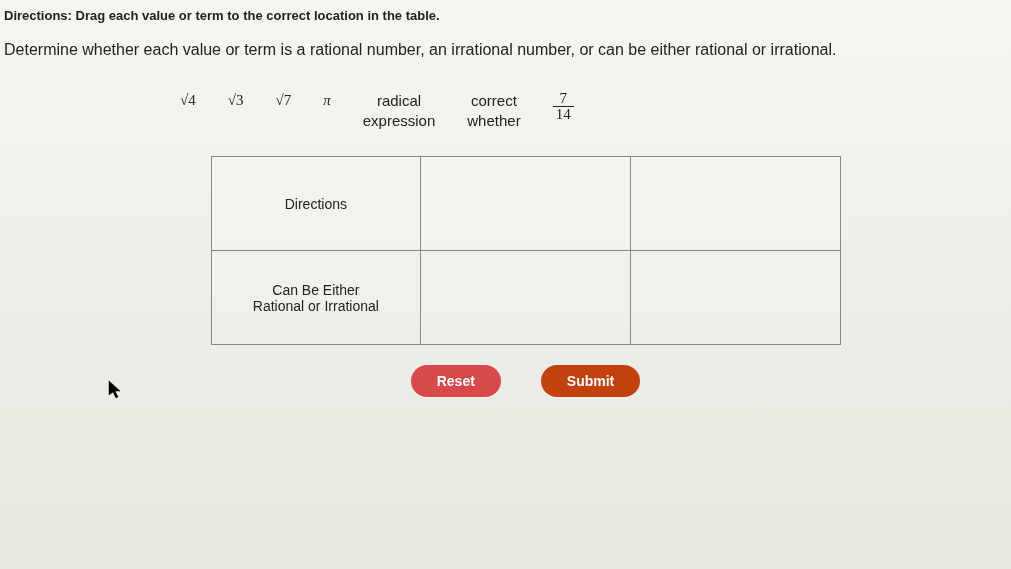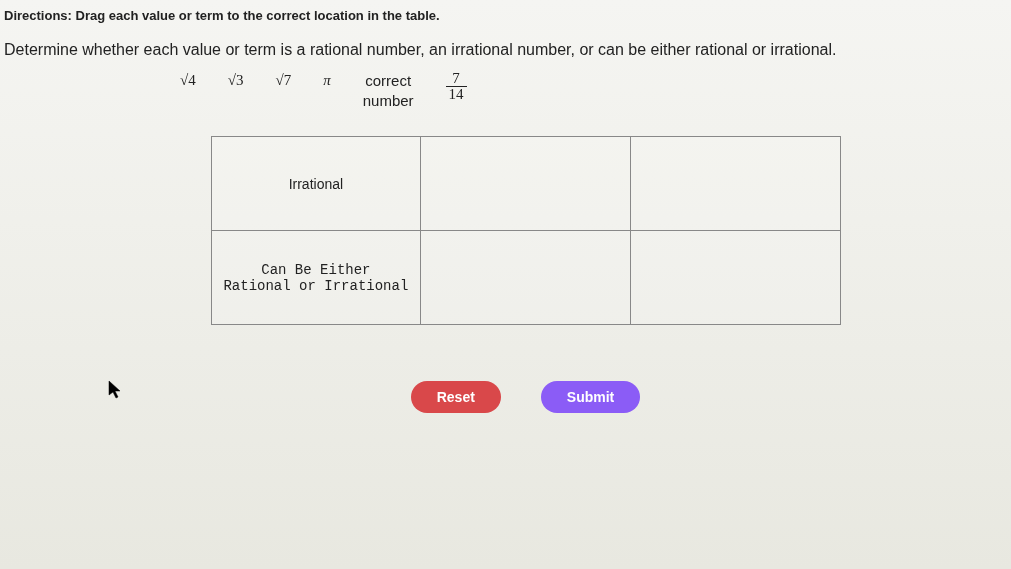--- a/index.html
+++ b/index.html
@@ -18,21 +18,21 @@
       overflow: hidden;
     }
     .directions {
       font-size: 13px;
       font-weight: bold;
       margin-bottom: 18px;
       padding-left: 4px;
     }
     .question {
       font-size: 16px;
-      margin-bottom: 12px;
+      margin-bottom: 32px;
       padding-left: 4px;
     }
     .drag-items {
       display: flex;
       align-items: flex-start;
       justify-content: flex-start;
       gap: 32px;
       padding-left: 180px;
       font-size: 15px;
       margin-bottom: 26px;
@@ -93,27 +93,26 @@
       padding-left: 40px;
     }
     .btn {
       border: none;
       padding: 8px 26px;
       border-radius: 18px;
       color: #fff;
       font-size: 14px;
       font-weight: bold;
       cursor: pointer;
-      margin-top: 36px;
     }
     .btn-reset {
       background: #d9484a;
     }
     .btn-submit {
-      background: #8b5cf6;
+      background: #c2410c;
     }
     .cursor-arrow {
       position: absolute;
       left: 108px;
       top: 380px;
       font-size: 18px;
       color: #000;
       pointer-events: none;
     }
     .pi {
@@ -138,41 +137,45 @@
   <div class="drag-item sqrt">
     <span>√3</span>
   </div>
   <div class="drag-item sqrt">
     <span>√7</span>
   </div>
   <div class="drag-item pi">
     <span>π</span>
   </div>
   <div class="drag-item">
+    <div>radical</div>
+    <div>expression</div>
+  </div>
+  <div class="drag-item">
     <div>correct</div>
-    <div>number</div>
+    <div>whether</div>
   </div>
   <div class="drag-item">
     <span class="fraction">
       <span class="num">7</span>
       <span class="den">14</span>
     </span>
   </div>
 </div>
 
 <div class="table-wrap">
   <table class="answer-table">
     <tbody>
     <tr>
-      <td class="label">Irrational</td>
+      <td class="label">Directions</td>
       <td class="dropzone"></td>
       <td class="dropzone"></td>
     </tr>
     <tr>
-      <td class="label" style="white-space:pre-line;font-family:Liberation Mono, monospace;">Can Be Either
+      <td class="label" style="white-space:pre-line;">Can Be Either
 Rational or Irrational</td>
       <td class="dropzone"></td>
       <td class="dropzone"></td>
     </tr>
   </tbody>
     </table>
 </div>
 
 <div class="buttons">
   <button class="btn btn-reset">

